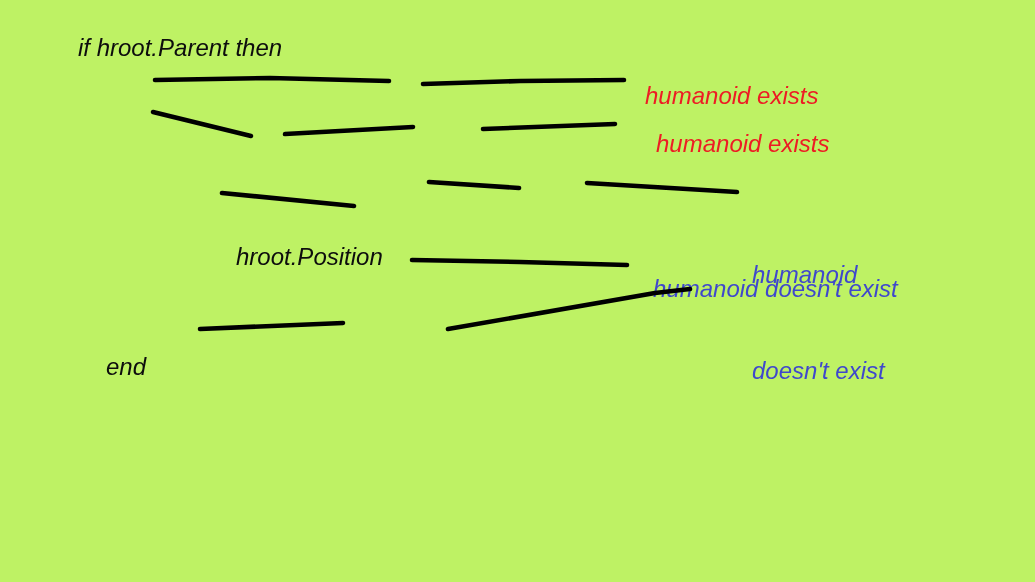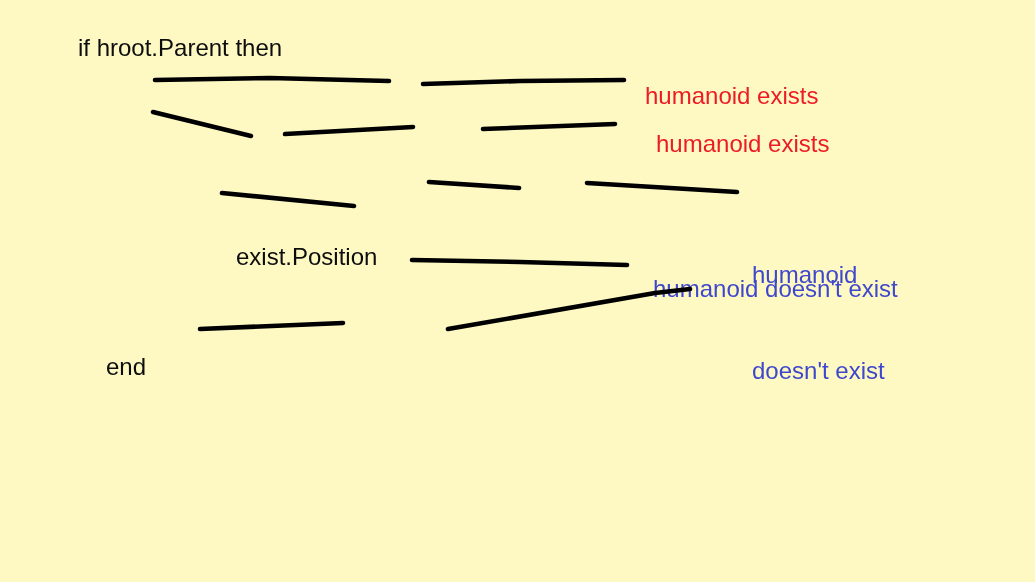--- a/index.html
+++ b/index.html
@@ -30,21 +30,21 @@
     position: absolute;
     left: 0;
     top: 0;
     z-index: 3;
     pointer-events: none;
   }
 </style>
 </head>
 <body>
 
-<div class="canvas" style="background: #fef9c3;">
+<div class="canvas" style="background: #bef264; font-style: italic;">
 
   <svg class="strokes" width="1035" height="582" viewBox="0 0 1035 582">
       <polyline points="155,80 270,78 389,81" fill="none" stroke="#000000" stroke-width="4.6" stroke-linecap="round" stroke-linejoin="round"></polyline>
       <polyline points="423,84 520,81 624,80" fill="none" stroke="#000000" stroke-width="4.6" stroke-linecap="round" stroke-linejoin="round"></polyline>
       <polyline points="153,112 251,136" fill="none" stroke="#000000" stroke-width="4.6" stroke-linecap="round" stroke-linejoin="round"></polyline>
       <polyline points="285,134 413,127" fill="none" stroke="#000000" stroke-width="4.6" stroke-linecap="round" stroke-linejoin="round"></polyline>
       <polyline points="483,129 615,124" fill="none" stroke="#000000" stroke-width="4.6" stroke-linecap="round" stroke-linejoin="round"></polyline>
       <polyline points="222,193 354,206" fill="none" stroke="#000000" stroke-width="4.6" stroke-linecap="round" stroke-linejoin="round"></polyline>
       <polyline points="429,182 519,188" fill="none" stroke="#000000" stroke-width="4.6" stroke-linecap="round" stroke-linejoin="round"></polyline>
       <polyline points="587,183 737,192" fill="none" stroke="#000000" stroke-width="4.6" stroke-linecap="round" stroke-linejoin="round"></polyline>
@@ -59,17 +59,17 @@
 
   <div class="txt red" style="left:656px; top:129px;">humanoid exists</div>
 
   <div class="txt blue blue-block" style="left:752px; top:195px;">
     <div>humanoid</div>
     <div>doesn't exist</div>
   </div>
 
   <div class="txt blue" style="left:653px; top:274px;">humanoid doesn't exist</div>
 
-  <div class="txt" style="left:236px; top:242px;">exist.Position</div>
+  <div class="txt" style="left:236px; top:242px;">hroot.Position</div>
 
   <div class="txt" style="left:106px; top:352px;">end</div>
 
 </div>
 
 </body></html>

